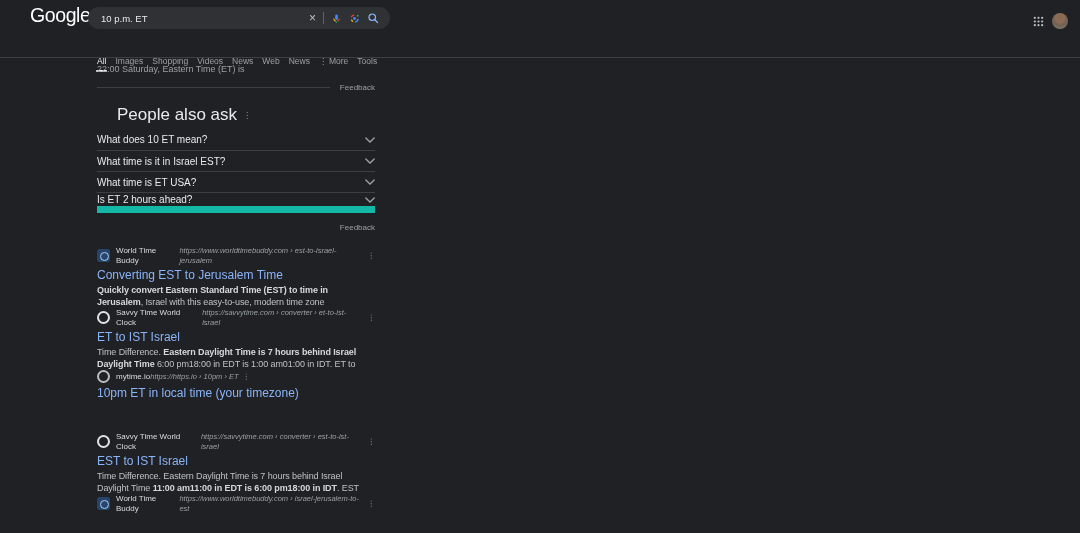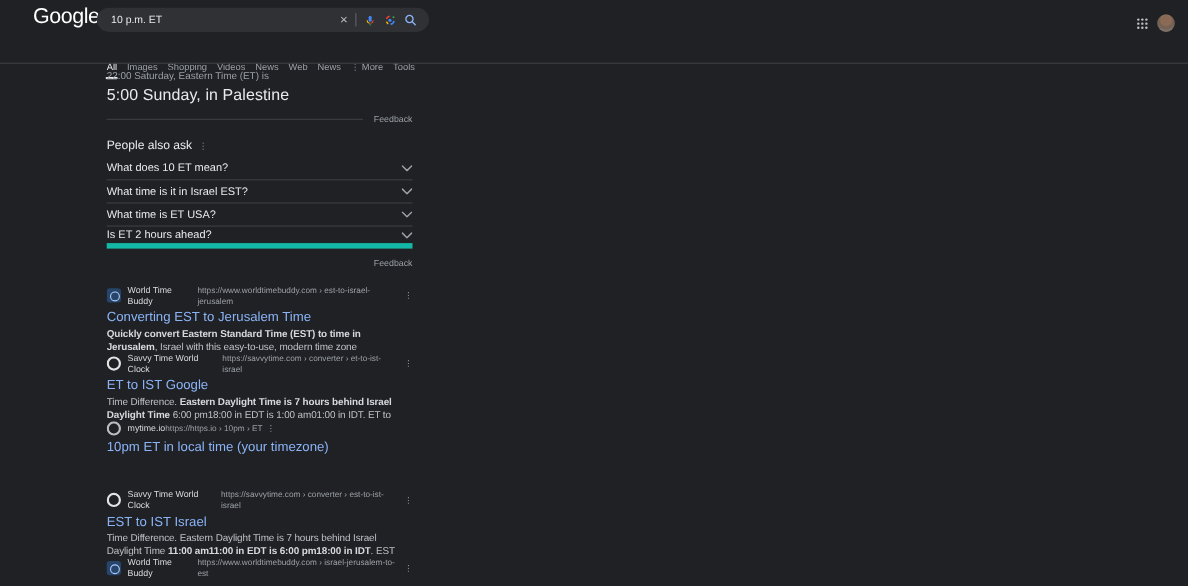--- a/index.html
+++ b/index.html
@@ -52,49 +52,49 @@
   
   .content { position:absolute; left:97px; top:60px; width:278px; }
   .answer-context { margin-top:4px; font-size:9px; color:#9aa0a6; }
   .answer-main { margin-top:5px; font-size:14.5px; font-weight:400; color:#e8eaed; letter-spacing:0.1px; }
   .feedback-row { margin-top:9px; display:flex; align-items:center; }
   .feedback-row .rule { flex:1; border-top:1px solid #3c4043; margin-right:10px; }
   .feedback-link { font-size:8px; color:#9aa0a6; cursor:pointer; }
   
   .paa { margin-top:13px; }
   .paa-head { display:flex; align-items:center; gap:6px; }
-  .paa-title { font-size:11px; color:#e8eaed; }
+  .paa-title { font-size:17px; color:#e8eaed;margin-left:20px; }
   .kebab { font-size:8px; color:#9aa0a6; cursor:pointer; }
   .paa-rows { margin-top:4px; }
   .paa-row {
     height:21px; display:flex; align-items:center; justify-content:space-between;
     border-top:1px solid #3c4043; cursor:pointer;
   }
   .paa-row:first-child { border-top:none; }
-  .paa-row:last-child { border-bottom:5px solid #14b8a6; }
+  .paa-row:last-child { border-bottom:7px solid #14b8a6; }
   .paa-q { font-size:10px; color:#e8eaed; }
   .chev { color:#9aa0a6; }
   .paa-feedback { margin-top:3px; text-align:right; }
   
   .results { margin-top:12px; }
   .result { height:62px; overflow:hidden; }
   .result:last-child { height:auto; overflow:visible; }
   .r-head { display:flex; align-items:center; gap:6px; cursor:pointer; }
   .favicon { width:13px; height:13px; flex:0 0 13px; position:relative; }
   .fav-wtb { background:#27456b; border-radius:3px; }
   .fav-wtb::before {
     content:""; position:absolute; left:3px; top:3px; width:7px; height:7px;
     border:1px solid #aecbfa; border-radius:50%;
   }
   .fav-ring-light { background:#202124; border:2.5px solid #e3e3e3; border-radius:50%; }
   .fav-ring-gray { background:#202124; border:2.5px solid #b9bdc1; border-radius:50%; }
   .r-meta { display:flex; flex-direction:row; line-height:1; }
   .r-site { font-size:8px; color:#dadce0; line-height:9.5px; }
   .r-urlrow { display:flex; align-items:center; gap:4px; line-height:9.5px; }
-  .r-url { font-size:7.5px; color:#9aa0a6; }
+  .r-url { font-size:7.5px; color:#9aa0a6;font-style:italic; }
   .r-dots { font-size:7.5px; color:#9aa0a6; cursor:pointer; }
   .r-title {
     display:block; margin-top:3px; font-size:12px; line-height:15px;
     color:#8ab4f8; text-decoration:none; cursor:pointer; white-space:nowrap;
   }
   .r-snippet {
     margin-top:2px; font-size:9px; line-height:11.5px; color:#bdc1c6;
     letter-spacing:-0.1px; max-width:262px;
   }
   .r-snippet b { font-weight:700; color:#d5d9dd; }
@@ -155,21 +155,20 @@
     <span>More</span>
   </span>
   <span class="tab tools">Tools</span>
 </nav>
 <div class="tabbar-divider"></div>
 
 <main class="content">
 
   <section>
     <div class="answer-context">22:00 Saturday, Eastern Time (ET) is</div>
-    <div class="answer-main">5:00 Sunday, in Palestine</div>
     <div class="feedback-row">
       <span class="rule"></span>
       <span class="feedback-link">Feedback</span>
     </div>
   </section>
 
   <section class="paa">
     <div class="paa-head">
       <span class="paa-title">People also ask</span>
       <span class="kebab">⋮</span>
@@ -225,21 +224,21 @@
     <div class="r-head">
       <span class="favicon fav-ring-light"></span>
       <span class="r-meta">
         <span class="r-site">Savvy Time World Clock</span>
         <span class="r-urlrow">
           <span class="r-url">https://savvytime.com › converter › et-to-ist-israel</span>
           <span class="r-dots">⋮</span>
         </span>
       </span>
     </div>
-    <a class="r-title">ET to IST Google</a>
+    <a class="r-title">ET to IST Israel</a>
     <div class="r-snippet"><span>Time Difference. </span><b>Eastern Daylight Time is 7 hours behind Israel Daylight Time</b><span> 6:00 pm18:00 in EDT is 1:00 am01:00 in IDT. ET to IST call time</span></div>
   </div>
 
   <div class="result">
     <div class="r-head">
       <span class="favicon fav-ring-gray"></span>
       <span class="r-meta">
         <span class="r-site">mytime.io</span>
         <span class="r-urlrow">
           <span class="r-url">https://https.io › 10pm › ET</span>

